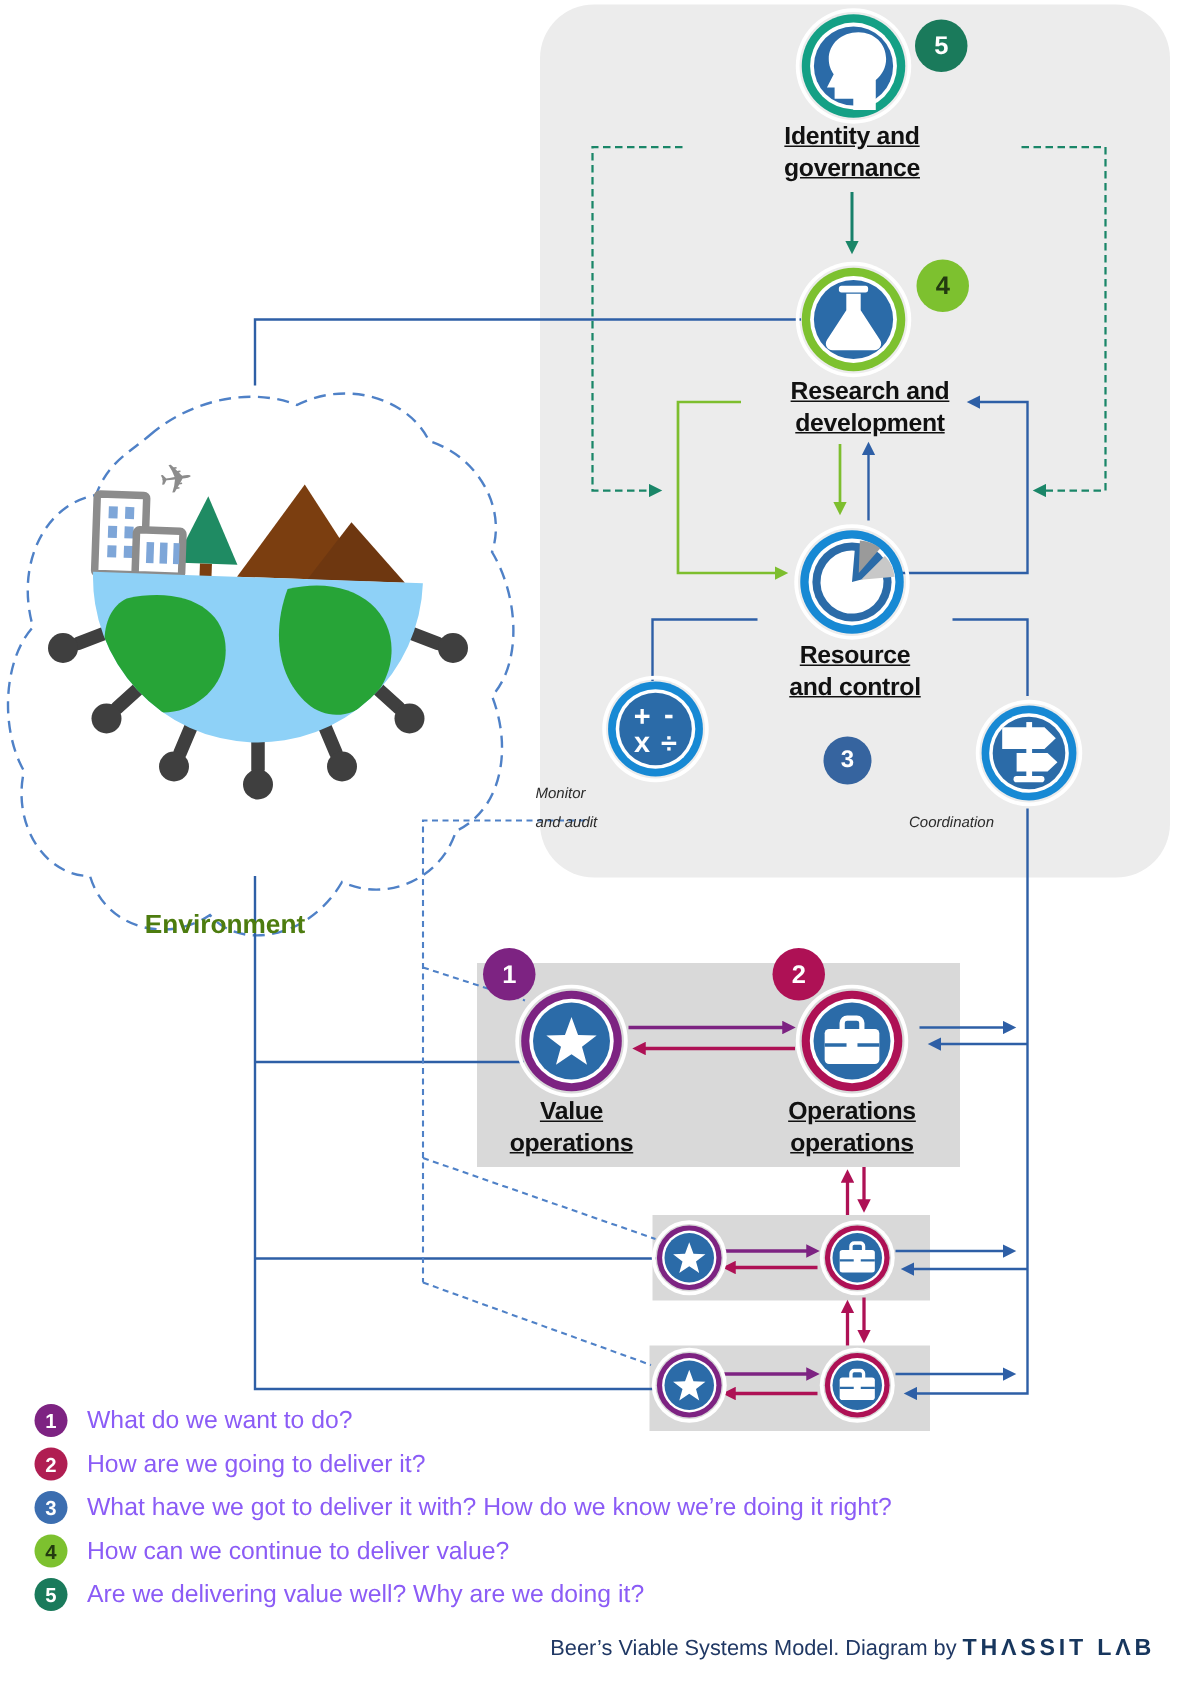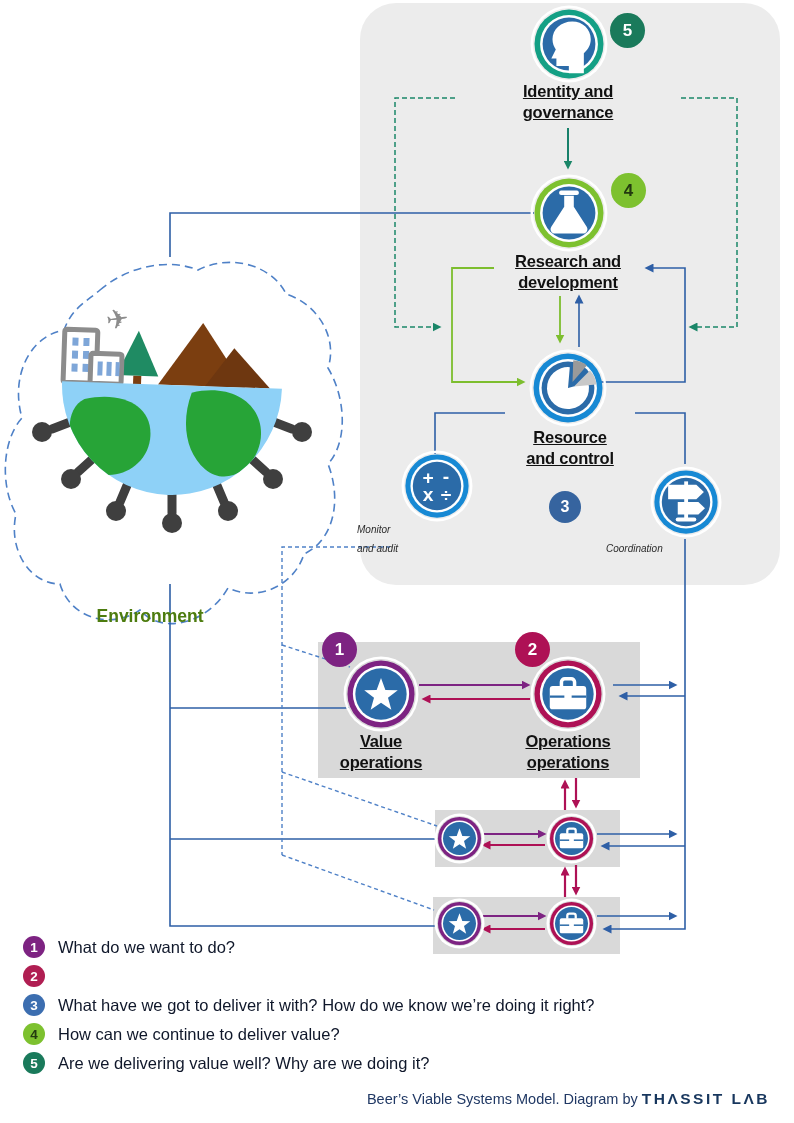--- a/index.html
+++ b/index.html
@@ -16,21 +16,21 @@
   .lbl{font-weight:700;color:#111;text-align:center;line-height:21px;font-size:16.5px;letter-spacing:-0.2px;text-decoration:underline;}
   .lbl-it{font-style:italic;font-weight:400;color:#2b2b2b;text-align:left;line-height:19px;font-size:10px;}
   .badge{border-radius:50%;color:#fff;font-weight:700;display:flex;align-items:center;justify-content:center;}
   .badge-lg{width:35px;height:35px;font-size:17px;}
   .badge-md{width:32px;height:32px;font-size:16px;}
   #env-label{font-weight:700;color:#4d7c0f;font-size:17.5px;text-align:center;}
   #legend{left:23px;top:936px;}
   .legend-row{display:flex;align-items:center;margin-bottom:7px;height:22px;}
   .legend-badge{width:22px;height:22px;border-radius:50%;color:#fff;font-weight:700;font-size:13.5px;
                 display:flex;align-items:center;justify-content:center;flex:0 0 22px;margin-right:13px;}
-  .legend-text{font-size:16.5px;color:#0f172a;white-space:nowrap;}
+  .legend-text{font-size:16.5px;color:#8b5cf6;white-space:nowrap;}
   .lb1{background:#7D2382;}.lb2{background:#B01E52;}.lb3{background:#3C6EB0;}
   .lb4{background:#7DC12F;color:#233A10;}.lb5{background:#1A7A5B;}
   #footer{left:0;right:24px;top:1090px;text-align:right;color:#203864;font-size:14.5px;}
   #footer .brand{font-size:15.5px;font-weight:600;letter-spacing:2.5px;color:#17365D;}
 </style>
 </head>
 <body>
 
 <div id="canvas">
 
@@ -191,21 +191,21 @@
       <circle cx="24" cy="24" r="17.6" fill="#2B6BA8"></circle>
       <g fill="#fff">
         <rect x="17.5" y="9" width="13" height="3" rx="1.2"></rect>
         <path d="M20.8 12.5h6.4v7.4l8.6 13.2c1.3 2-.1 4.6-2.5 4.6H14.7c-2.4 0-3.8-2.6-2.5-4.6l8.6-13.2v-7.4z"></path>
       </g>
     </svg>
   </div>
   <div class="abs badge badge-lg" style="left:611px;top:173px;background:#7DC12F;color:#233A10">
     <span>4</span>
     </div>
-  <div class="abs lbl" style="left:468px;top:251px;width:200px">
+  <div class="abs lbl" style="left:480px;top:251px;width:200px">
     <div>Research and</div>
     <div>development</div>
   </div>
 
   <div class="abs icon" style="left:532px;top:352px;width:72px;height:72px">
     <svg width="72" height="72" viewBox="0 0 48 48">
       <circle cx="24" cy="24" r="23" fill="#1789D4"></circle>
         <circle cx="24" cy="24" r="19.3" fill="#fff"></circle>
       <circle cx="24" cy="24" r="17.6" fill="#2B6BA8"></circle>
       <g>
@@ -340,20 +340,21 @@
 
   <div class="abs" id="env-label" style="left:60px;top:606px;width:180px">Environment</div>
 
   <div class="abs" id="legend">
     <div class="legend-row">
       <div class="legend-badge lb1">1</div>
       <div class="legend-text">What do we want to do?</div>
     </div>
     <div class="legend-row">
       <div class="legend-badge lb2">2</div>
+      <div class="legend-text">How are we going to deliver it?</div>
     </div>
     <div class="legend-row">
       <div class="legend-badge lb3">3</div>
       <div class="legend-text">What have we got to deliver it with? How do we know we’re doing it right?</div>
     </div>
     <div class="legend-row">
       <div class="legend-badge lb4">4</div>
       <div class="legend-text">How can we continue to deliver value?</div>
     </div>
     <div class="legend-row">

